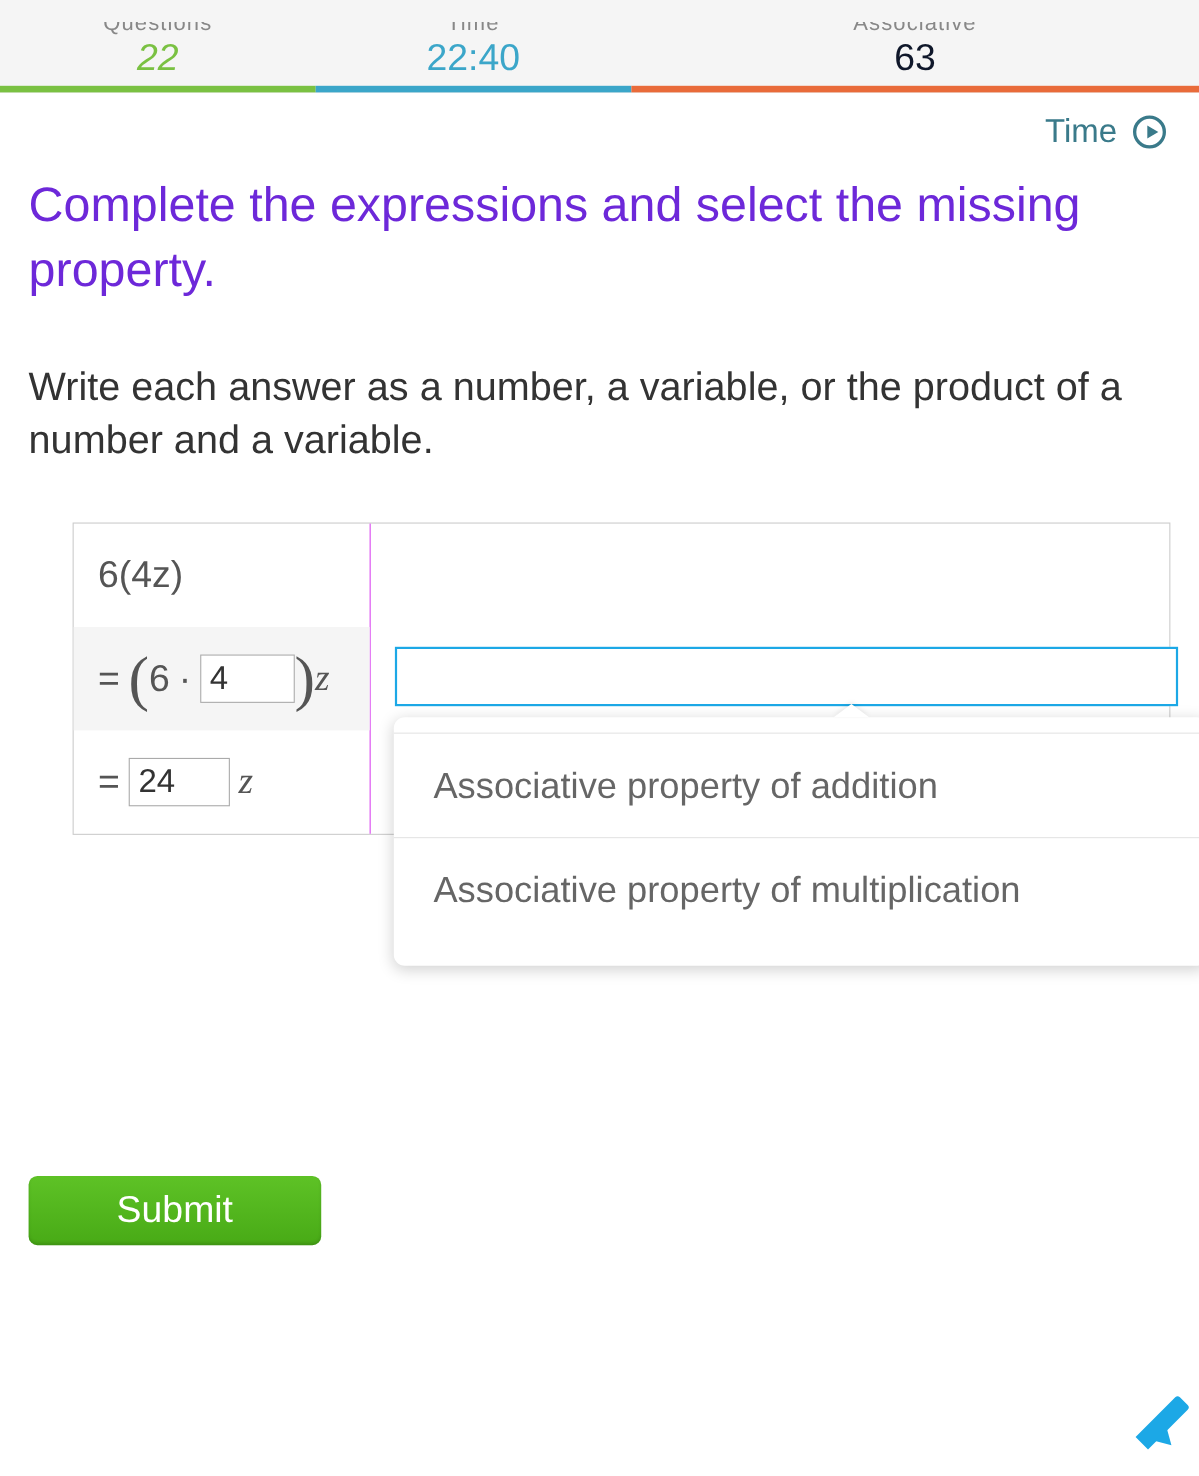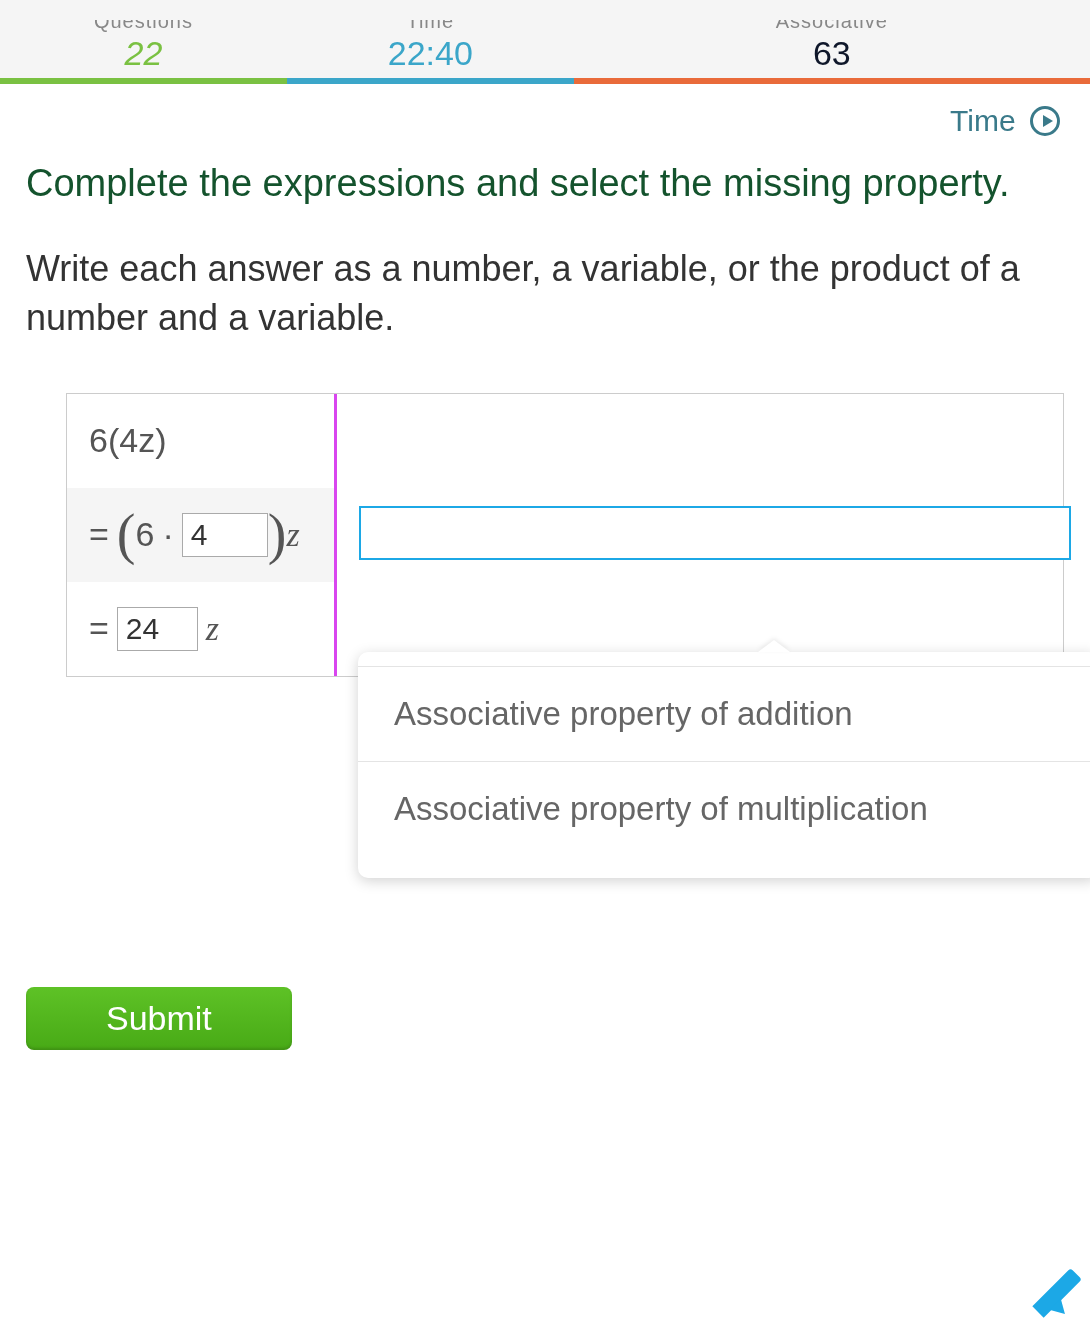--- a/index.html
+++ b/index.html
@@ -61,45 +61,45 @@
       position: relative; vertical-align: middle; margin-left: 6px;
     }
     .play-icon::after {
       content: ""; position: absolute; left: 10px; top: 6px;
       border-left: 10px solid #3a7a8a;
       border-top: 6px solid transparent;
       border-bottom: 6px solid transparent;
     }
 
     .content { padding: 20px 26px 0 26px; }
-    .prompt { font-size: 38px; color: #14532d; line-height: 1.35; margin-bottom: 36px; }
+    .prompt { font-size: 44px; color: #6d28d9; line-height: 1.35; margin-bottom: 52px; }
     .hint { font-size: 36px; color: #333; line-height: 1.35; margin-bottom: 50px; }
 
     .work-table {
       display: flex;
       border: 1px solid #ccc;
       margin-left: 40px;
     }
     .col-left {
       width: 270px;
-      border-right: 3px solid #d946ef;
+      border-right: 1px solid #d946ef;
     }
     .col-right { flex: 1; position: relative; }
     .row {
       padding: 18px 22px;
       display: flex; align-items: center;
       font-size: 34px; color: #555;
       min-height: 94px;
     }
     .row-shade { background: #f5f5f5; }
     .eq { margin-right: 8px; }
     .mathz { font-style: italic; font-family: Georgia, serif; color: #555; }
     .paren { font-size: 56px; color: #555; font-family: Georgia, serif; line-height: 0.8; }
     .num-input {
-      width: 81px; height: 44px;
+      width: 92px; height: 44px;
       font-size: 30px; text-align: left; padding: 0 8px;
       border: 1px solid #aaa;
       color: #333;
       font-family: inherit;
     }
     .num-input-sm { width: 86px; }
     .dot { margin: 0 8px; }
     .dropdown-box {
       position: absolute;
       left: 22px; top: 112px;

